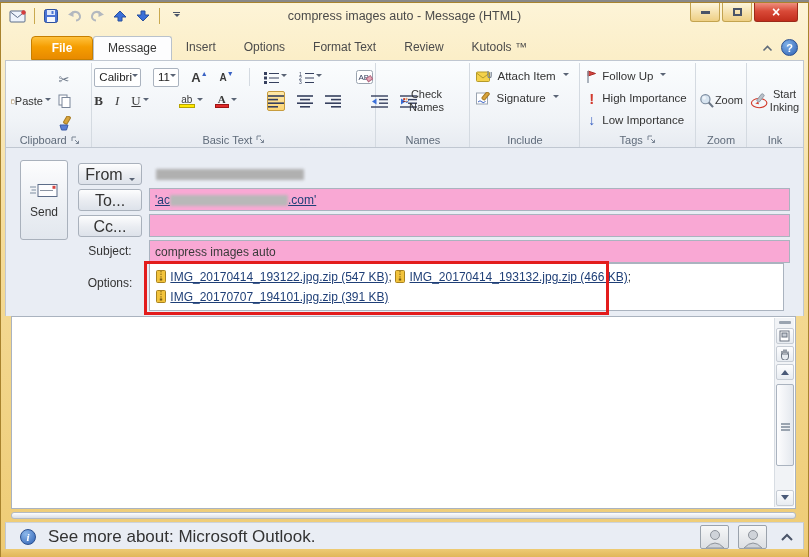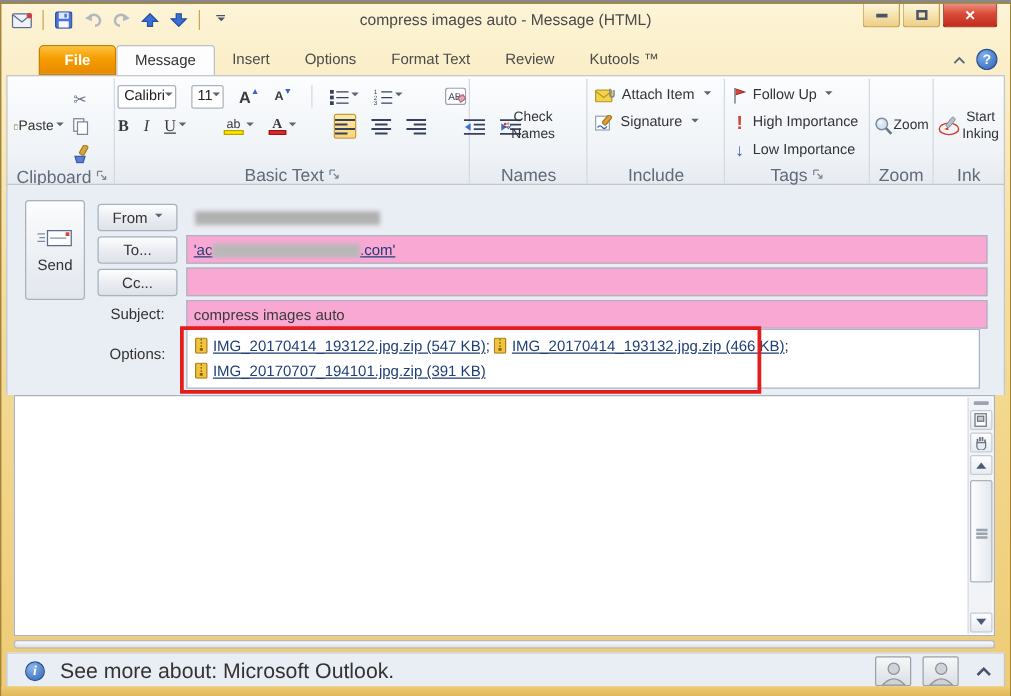--- a/index.html
+++ b/index.html
@@ -36,21 +36,21 @@
   .helpbtn{width:17px;height:17px;border-radius:50%;color:#fff;font-weight:bold;font-size:11px;
            background:radial-gradient(circle at 35% 30%,#7fb1e8,#2f62b5);border:1px solid #2a4f8f;
            display:flex;align-items:center;justify-content:center}
 
   
   .ribbon{position:absolute;left:4px;right:4px;top:57px;height:88px;
           background:linear-gradient(#fbfdfe,#f0f3f7 70%,#e7ebf1);
           border:1px solid #c0c7d1;display:flex;padding:2px 0 0 2px}
   .grp{display:flex;flex-direction:column;border-right:1px solid #d4dae1;padding:2px 2px 0 2px}
   .grp-body{flex:1;position:relative}
-  .grp-label{height:15px;font-size:14px;color:#5f6b7a;
+  .grp-label{height:15px;font-size:11px;color:#5f6b7a;
              display:flex;align-items:center;justify-content:center;gap:4px}
   .launcher{width:9px;height:9px;display:inline-block}
   .bigbtn{display:flex;flex-direction:row;align-items:center;justify-content:flex-start;
           padding-top:4px;border:1px solid transparent;border-radius:3px;text-align:center;
           font-size:11px;color:#333;line-height:13px}
   .arrow-down{display:inline-block;width:0;height:0;border:3.5px solid transparent;
               border-top-color:#5a6475;margin-left:2px;vertical-align:middle}
   .smallbtn{display:flex;align-items:center;justify-content:center;border-radius:2px;height:20px}
   .smallbtn.sel{background:linear-gradient(#ffe9a8,#fcd575);border:1px solid #c79c3f}
 
@@ -67,22 +67,22 @@
 
   
   .formarea{position:absolute;left:4px;right:4px;top:145px;height:168px;
             background:#e9edf4;border-left:1px solid #c0c7d1;border-right:1px solid #c0c7d1}
   .sendbtn{position:absolute;left:14px;top:12px;width:48px;height:80px;
            background:linear-gradient(#fdfdfe,#eef1f5 50%,#e2e7ee);
            border:1px solid #a9b1bc;border-radius:3px;display:flex;flex-direction:column;
            align-items:center;justify-content:center;gap:6px;font-size:12px;color:#333}
   .fieldbtn{position:absolute;left:72px;width:64px;height:22px;
             background:linear-gradient(#fdfdfe,#e9ecf1 55%,#dde2ea);
-            border:1px solid #a9b1bc;border-radius:3px;font-size:12px;color:#333;
-            display:flex;align-items:center;justify-content:center;gap:4px}
+            border:1px solid #a9b1bc;border-radius:3px;font-size:16px;color:#333;
+            display:flex;align-items:flex-end;justify-content:center;gap:4px}
   .field{position:absolute;left:143px;right:13px;height:23px;background:#f9a8d4;
          border:1px solid #aab3bf;display:flex;align-items:center;padding:0 5px;font-size:12px}
   .flabel{position:absolute;left:72px;width:64px;font-size:12px;color:#333;text-align:center}
   .link{color:#1f3f77;text-decoration:underline}
   .redact{display:inline-block;height:11px;background:#b0b0b0;filter:blur(1.5px);
           border-radius:1px;vertical-align:middle}
   .attachbox{position:absolute;left:143px;right:19px;top:115px;height:48px;background:#fff;
              border:1px solid #aab3bf;padding:3px 6px;font-size:12px;line-height:20px}
   .attach-item{white-space:nowrap}
   .annotation{position:absolute;left:138px;top:113px;width:465px;height:54px;

